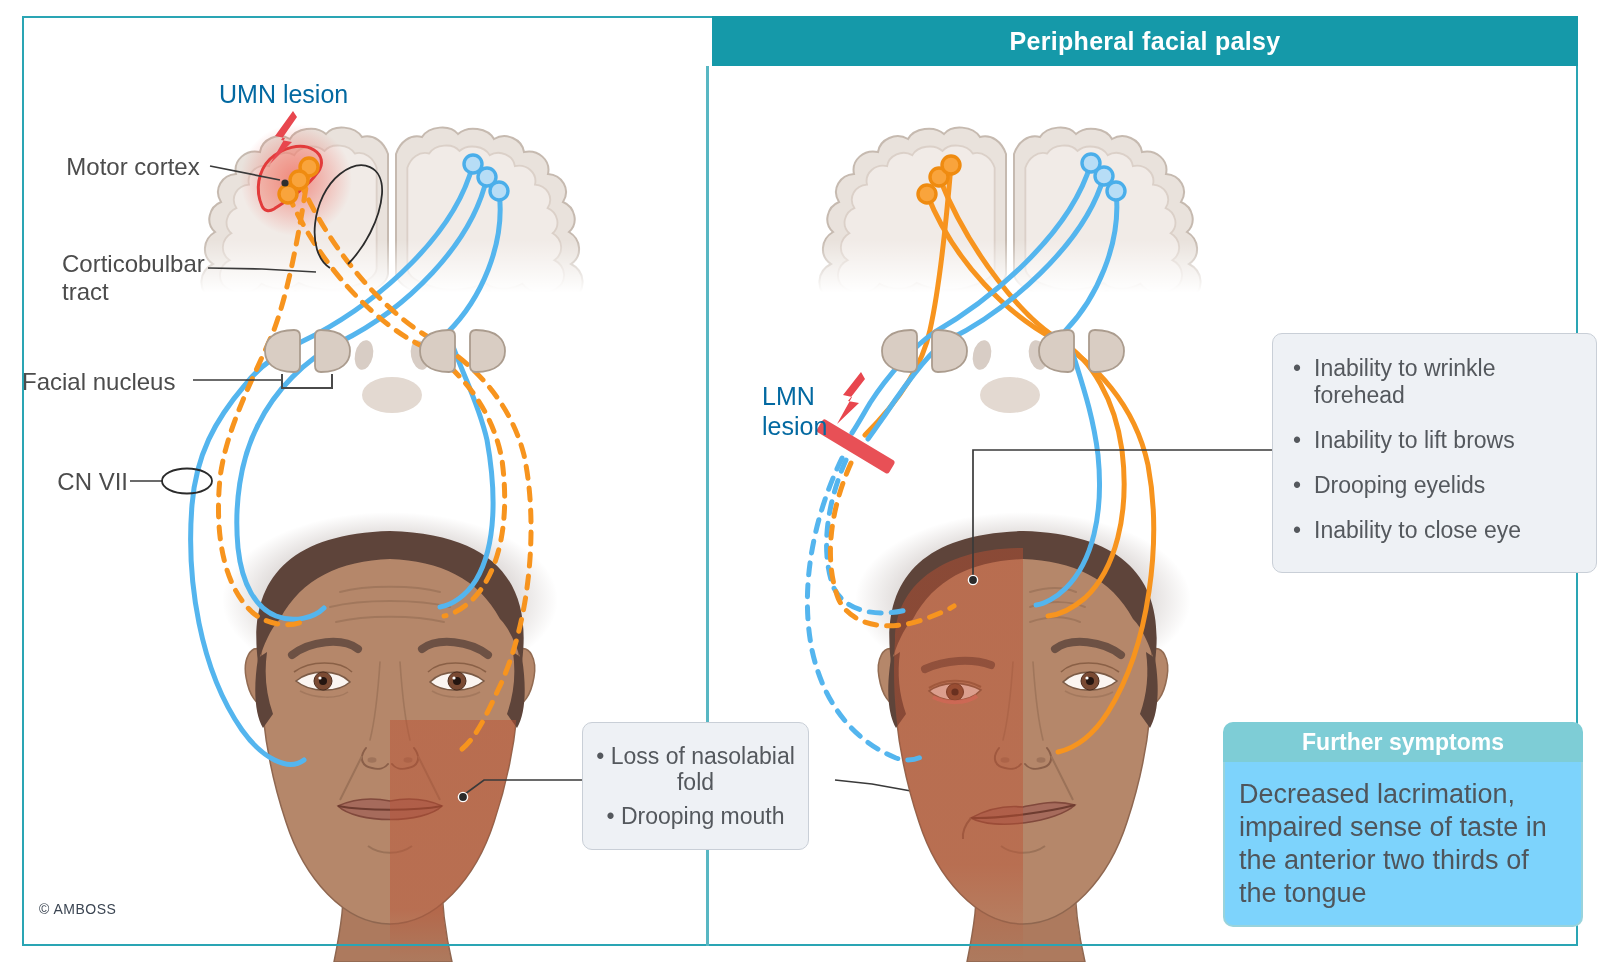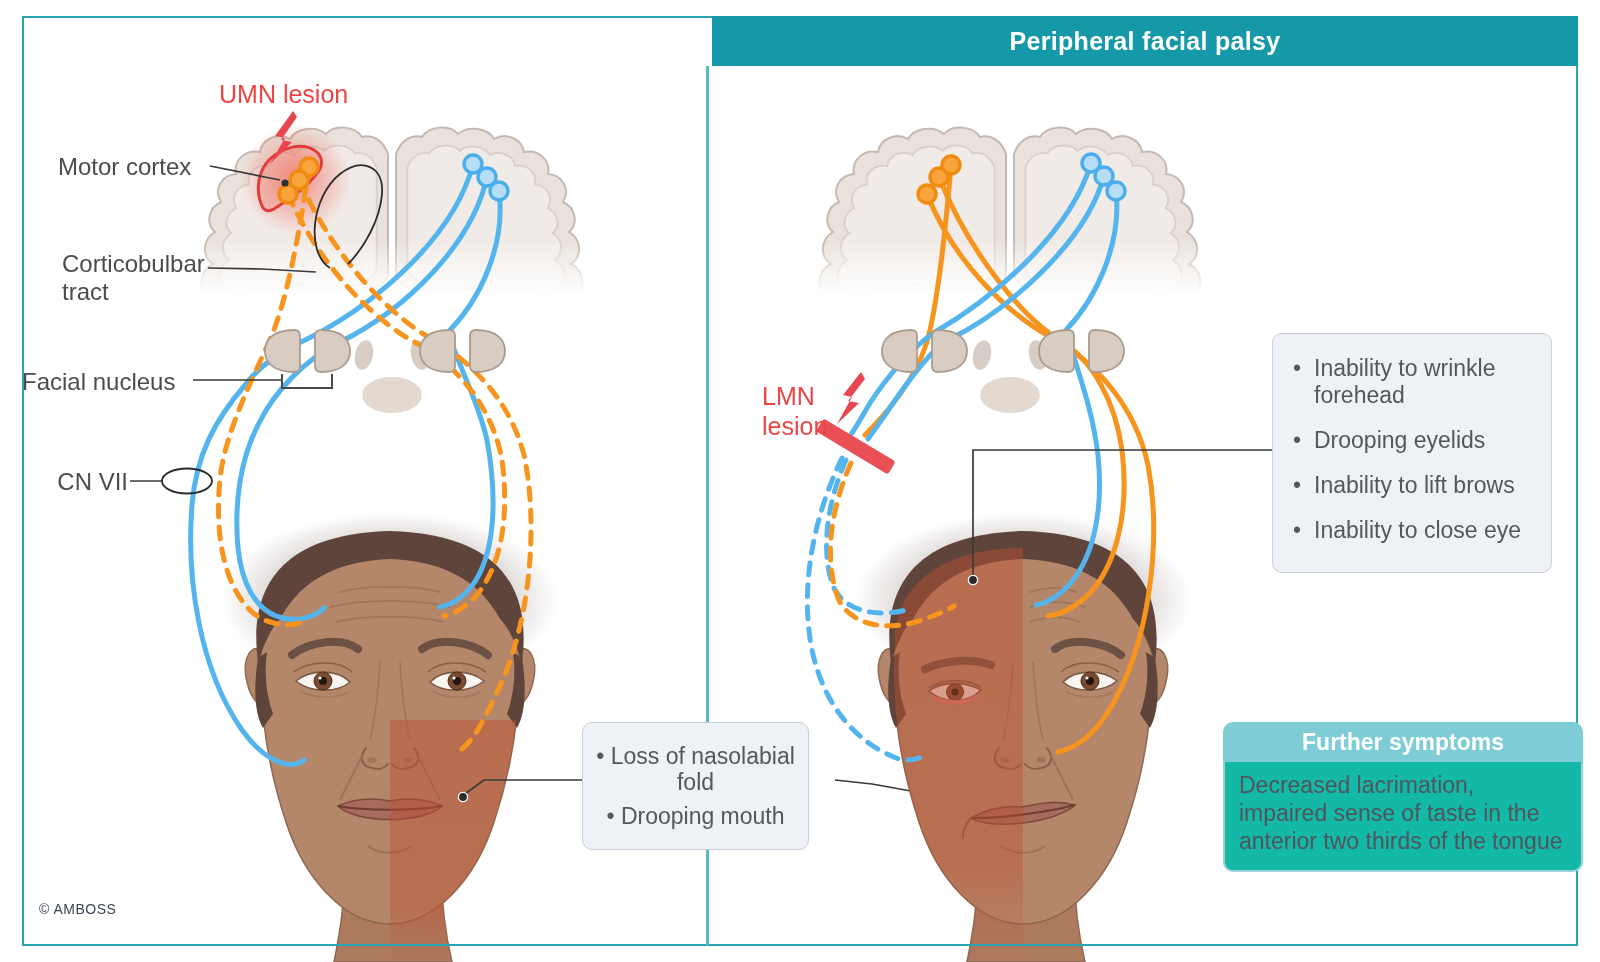--- a/index.html
+++ b/index.html
@@ -7,35 +7,35 @@
          font-family:"Liberation Sans", sans-serif;}
   #art{position:absolute;left:0;top:0;}
   .frame{position:absolute;left:22px;top:16px;width:1556px;height:930px;
          border:2.5px solid #2aa5b4;box-sizing:border-box;}
   .hdr{position:absolute;top:16px;height:50px;background:#1599a9;color:#ffffff;
        font-size:25px;font-weight:bold;text-align:center;line-height:50px;letter-spacing:.3px;}
   .hdr-l{left:22px;width:683px;}
   .hdr-r{left:712px;width:866px;}
   .divider{position:absolute;left:706px;top:66px;width:3px;height:880px;background:#58b7c3;}
   .lbl{position:absolute;color:#4c4c4c;font-size:24px;line-height:1.18;}
-  .lbl-red{color:#ef4444;font-size:25px;}
+  .lbl-red{color:#0369a1;font-size:25px;}
   .box{position:absolute;background:#eef1f5;border:1.5px solid #c9cfd7;border-radius:10px;
        box-sizing:border-box;color:#54585d;font-size:23px;}
   .box ul{margin:0;padding:0;list-style:none;}
   .box-central{left:582px;top:722px;width:227px;min-height:121px;padding:13px 8px;text-align:center;}
   .box-central li{margin:7px 0;line-height:1.15;}
   .box-central li::before{content:"\2022\00a0";}
-  .box-periph{left:1272px;top:333px;width:280px;height:240px;padding:21px 12px 10px 18px;}
+  .box-periph{left:1272px;top:333px;width:325px;height:240px;padding:21px 12px 10px 18px;}
   .box-periph li{position:relative;padding-left:23px;margin-bottom:18px;line-height:1.17;}
   .box-periph li::before{content:"\2022";position:absolute;left:2px;}
   .further{position:absolute;left:1223px;top:722px;width:360px;}
   .further .fh{background:#7ecdd6;border-radius:10px 10px 0 0;color:#ffffff;font-weight:bold;
                font-size:23px;text-align:center;padding:7px 0 6px;}
-  .further .fb{background:#14b8a6;border:2px solid #98d3dc;border-top:none;border-radius:0 0 10px 10px;
-               color:#4f555b;font-size:23px;line-height:1.22;padding:9px 14px 15px;}
+  .further .fb{background:#7dd3fc;border:2px solid #98d3dc;border-top:none;border-radius:0 0 10px 10px;
+               color:#4f555b;font-size:27px;line-height:1.22;padding:16px 14px 15px;}
   .copyright{position:absolute;left:39px;top:901px;font-size:14px;color:#3b4552;letter-spacing:.5px;}
 </style>
 </head>
 <body>
 
 <div id="stage">
 
 <svg id="art" width="1600" height="962" viewBox="0 0 1600 962">
 <defs>
   <radialGradient id="halo">
@@ -341,39 +341,39 @@
     <circle cx="973" cy="580" r="4.6" fill="#2b2b2b" stroke="#ffffff" stroke-width="1.4"></circle>
   </g>
 </g>
 </svg>
 
 <div class="frame"></div>
 <div class="hdr hdr-r">Peripheral facial palsy</div>
 <div class="divider"></div>
 
 <div class="lbl lbl-red" style="left:219px;top:80px;width:150px;">UMN lesion</div>
-<div class="lbl" style="left:58px;top:153px;width:150px;text-align:left;">Motor cortex</div>
+<div class="lbl" style="left:58px;top:153px;width:150px;text-align:center;">Motor cortex</div>
 <div class="lbl" style="left:62px;top:250px;width:160px;">Corticobulbar tract</div>
 <div class="lbl" style="left:22px;top:368px;width:155px;text-align:left;">Facial nucleus</div>
 <div class="lbl" style="left:48px;top:468px;width:80px;text-align:right;">CN VII</div>
 
 <div class="lbl lbl-red" style="left:762px;top:382px;width:85px;">LMN lesion</div>
 
 <div class="box box-central">
   <ul>
     <li>Loss of nasolabial fold</li>
     <li>Drooping mouth</li>
   </ul>
 </div>
 
 <div class="box box-periph">
   <ul>
     <li>Inability to wrinkle forehead</li>
+    <li>Inability to lift brows</li>
     <li>Drooping eyelids</li>
-    <li>Inability to lift brows</li>
     <li>Inability to close eye</li>
   </ul>
 </div>
 
 <div class="further">
   <div class="fh">Further symptoms</div>
   <div class="fb">Decreased lacrimation, impaired sense of taste in the anterior two thirds of the tongue</div>
 </div>
 
 <div class="copyright">© AMBOSS</div>

